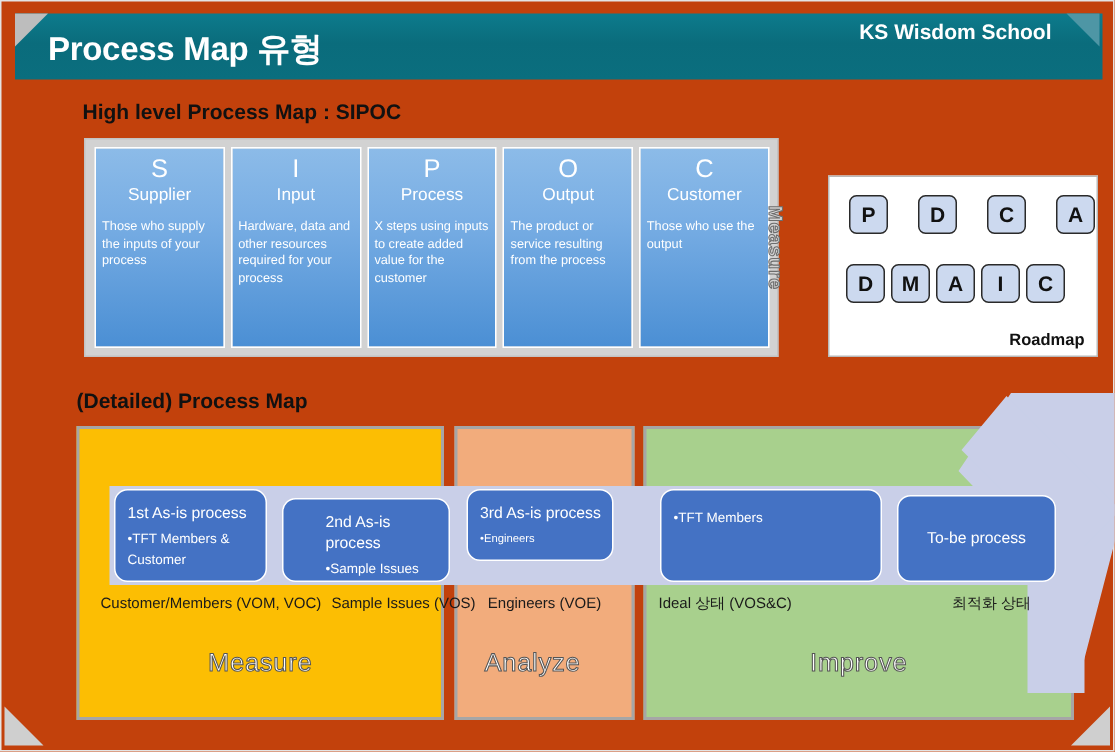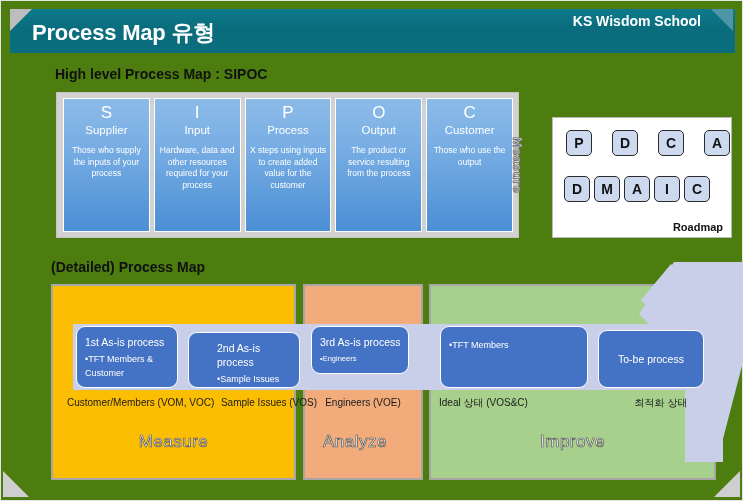--- a/index.html
+++ b/index.html
@@ -5,21 +5,21 @@
   html,body{margin:0;padding:0;}
   body{
     width:743px;height:501px;
     background:#ffffff;
     font-family:"Liberation Sans","DejaVu Sans",sans-serif;
     overflow:hidden;
   }
   .slide{
     position:relative;
     width:743px;height:501px;
-    background:#4d7c0f;
+    background:#c2410c;
     box-sizing:border-box;
     border:1px solid #e4e4e4;
   }
   
   .header{
     position:absolute;left:9px;top:8px;width:725px;height:44px;
     background:linear-gradient(180deg,#0d7b8c 0%,#0a6c7c 45%,#0b6e7e 100%);
   }
   .header-title{
     position:absolute;left:22px;top:9px;
@@ -60,21 +60,21 @@
     flex:1;
     background:linear-gradient(180deg,#8cbbe8 0%,#79aee4 35%,#4b8fd4 100%);
     border:1px solid #ffffff;box-sizing:border-box;
     display:flex;flex-direction:column;align-items:center;
     padding-top:4px;
   }
   .sipoc-letter{font-size:17px;color:#ffffff;line-height:20px;}
   .sipoc-word{font-size:11.5px;color:#ffffff;line-height:15px;}
   .sipoc-desc{
     margin-top:7px;font-size:8.5px;color:#ffffff;line-height:11.5px;
-    text-align:center;padding:0 4px;
+    padding:0 4px;
   }
   .measure-vert{
     position:absolute;left:506px;top:112px;width:20px;height:104px;
     display:flex;align-items:center;justify-content:center;
   }
   .measure-vert span{
     writing-mode:vertical-rl;
     font-size:13px;font-weight:bold;
     color:#d2d2d2;
     -webkit-text-stroke:0.7px #6d6d6d;

